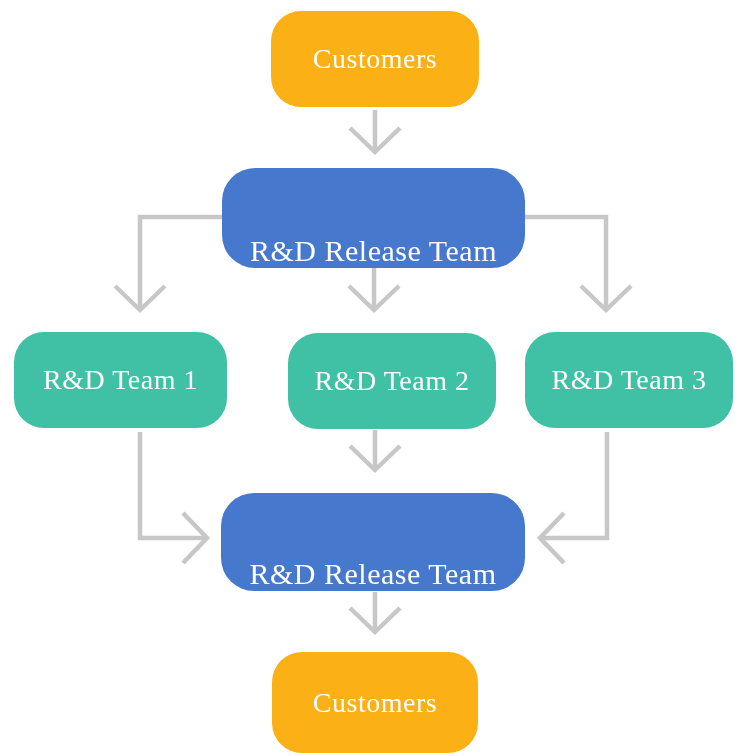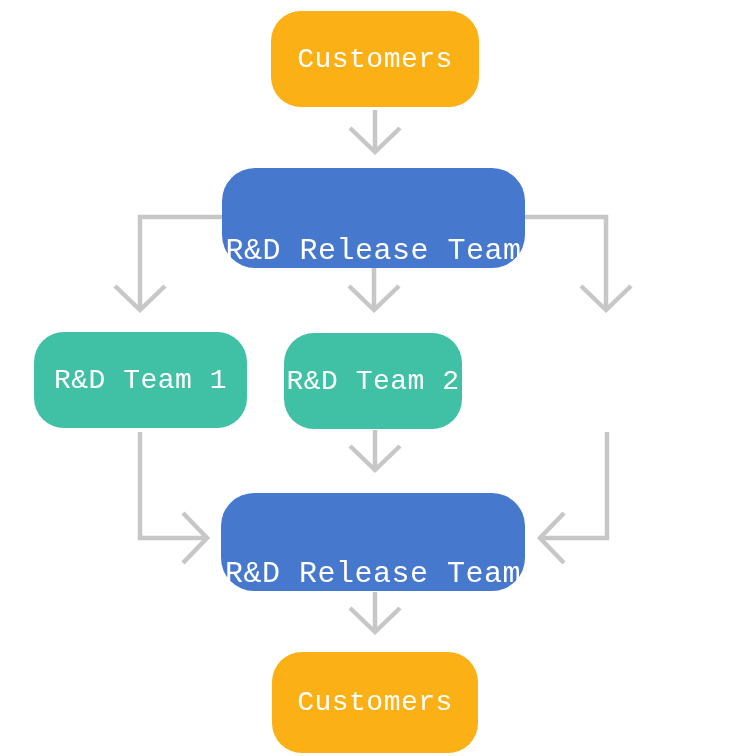--- a/index.html
+++ b/index.html
@@ -5,21 +5,21 @@
   html, body {
     margin: 0;
     padding: 0;
     background: #ffffff;
   }
   .canvas {
     position: relative;
     width: 748px;
     height: 756px;
     background: var(--background, #ffffff);
-    font-family: Liberation Mono, monospace;
+    font-family: Liberation Serif, serif;
     overflow: hidden;
   }
   .connectors {
     position: absolute;
     left: 0;
     top: 0;
     width: 748px;
     height: 756px;
   }
   .connectors path {
@@ -35,26 +35,26 @@
     align-items: center;
     justify-content: center;
     color: #ffffff;
     letter-spacing: 0.5px;
     border-radius: 30px;
     box-sizing: border-box;
     text-align: center;
   }
   .node.orange { background: var(--orange, #fbb116); font-size: 28px; }
   .node.blue   { background: var(--blue, #4678ce);   font-size: 30px; border-radius: 33px; align-items: flex-end; }
-  .node.teal   { background: var(--teal, #40c1a6);   font-size: 28px; margin-left: 20px; }
+  .node.teal   { background: var(--teal, #40c1a6);   font-size: 28px; }
 
   .node-customers-top    { left: 271px; top: 11px;  width: 208px; height: 96px; }
   .node-release-top      { left: 222px; top: 168px; width: 303px; height: 100px; }
   .node-team-1           { left: 14px;  top: 332px; width: 213px; height: 96px; }
-  .node-team-2           { left: 264px; top: 333px; width: 178px; height: 96px; }
+  .node-team-2           { left: 288px; top: 333px; width: 208px; height: 96px; }
   .node-team-3           { left: 525px; top: 332px; width: 208px; height: 96px; }
   .node-release-bottom   { left: 221px; top: 493px; width: 304px; height: 98px; }
   .node-customers-bottom { left: 272px; top: 652px; width: 206px; height: 101px; }
 </style>
 </head>
 <body>
 
 <div class="canvas">
 
   <svg class="connectors" viewBox="0 0 748 756" xmlns="http://www.w3.org/2000/svg">
@@ -109,20 +109,23 @@
   </div>
 
   <div class="node teal node-team-1">
     <span>R&amp;D Team 1</span>
   </div>
 
   <div class="node teal node-team-2">
     <span>R&amp;D Team 2</span>
   </div>
 
+  <div class="node teal node-team-3">
+    <span>R&amp;D Team 3</span>
+  </div>
 
   <div class="node blue node-release-bottom">
     <span>R&amp;D Release Team</span>
   </div>
 
   <div class="node orange node-customers-bottom">
     <span>Customers</span>
   </div>
 
 </div>

